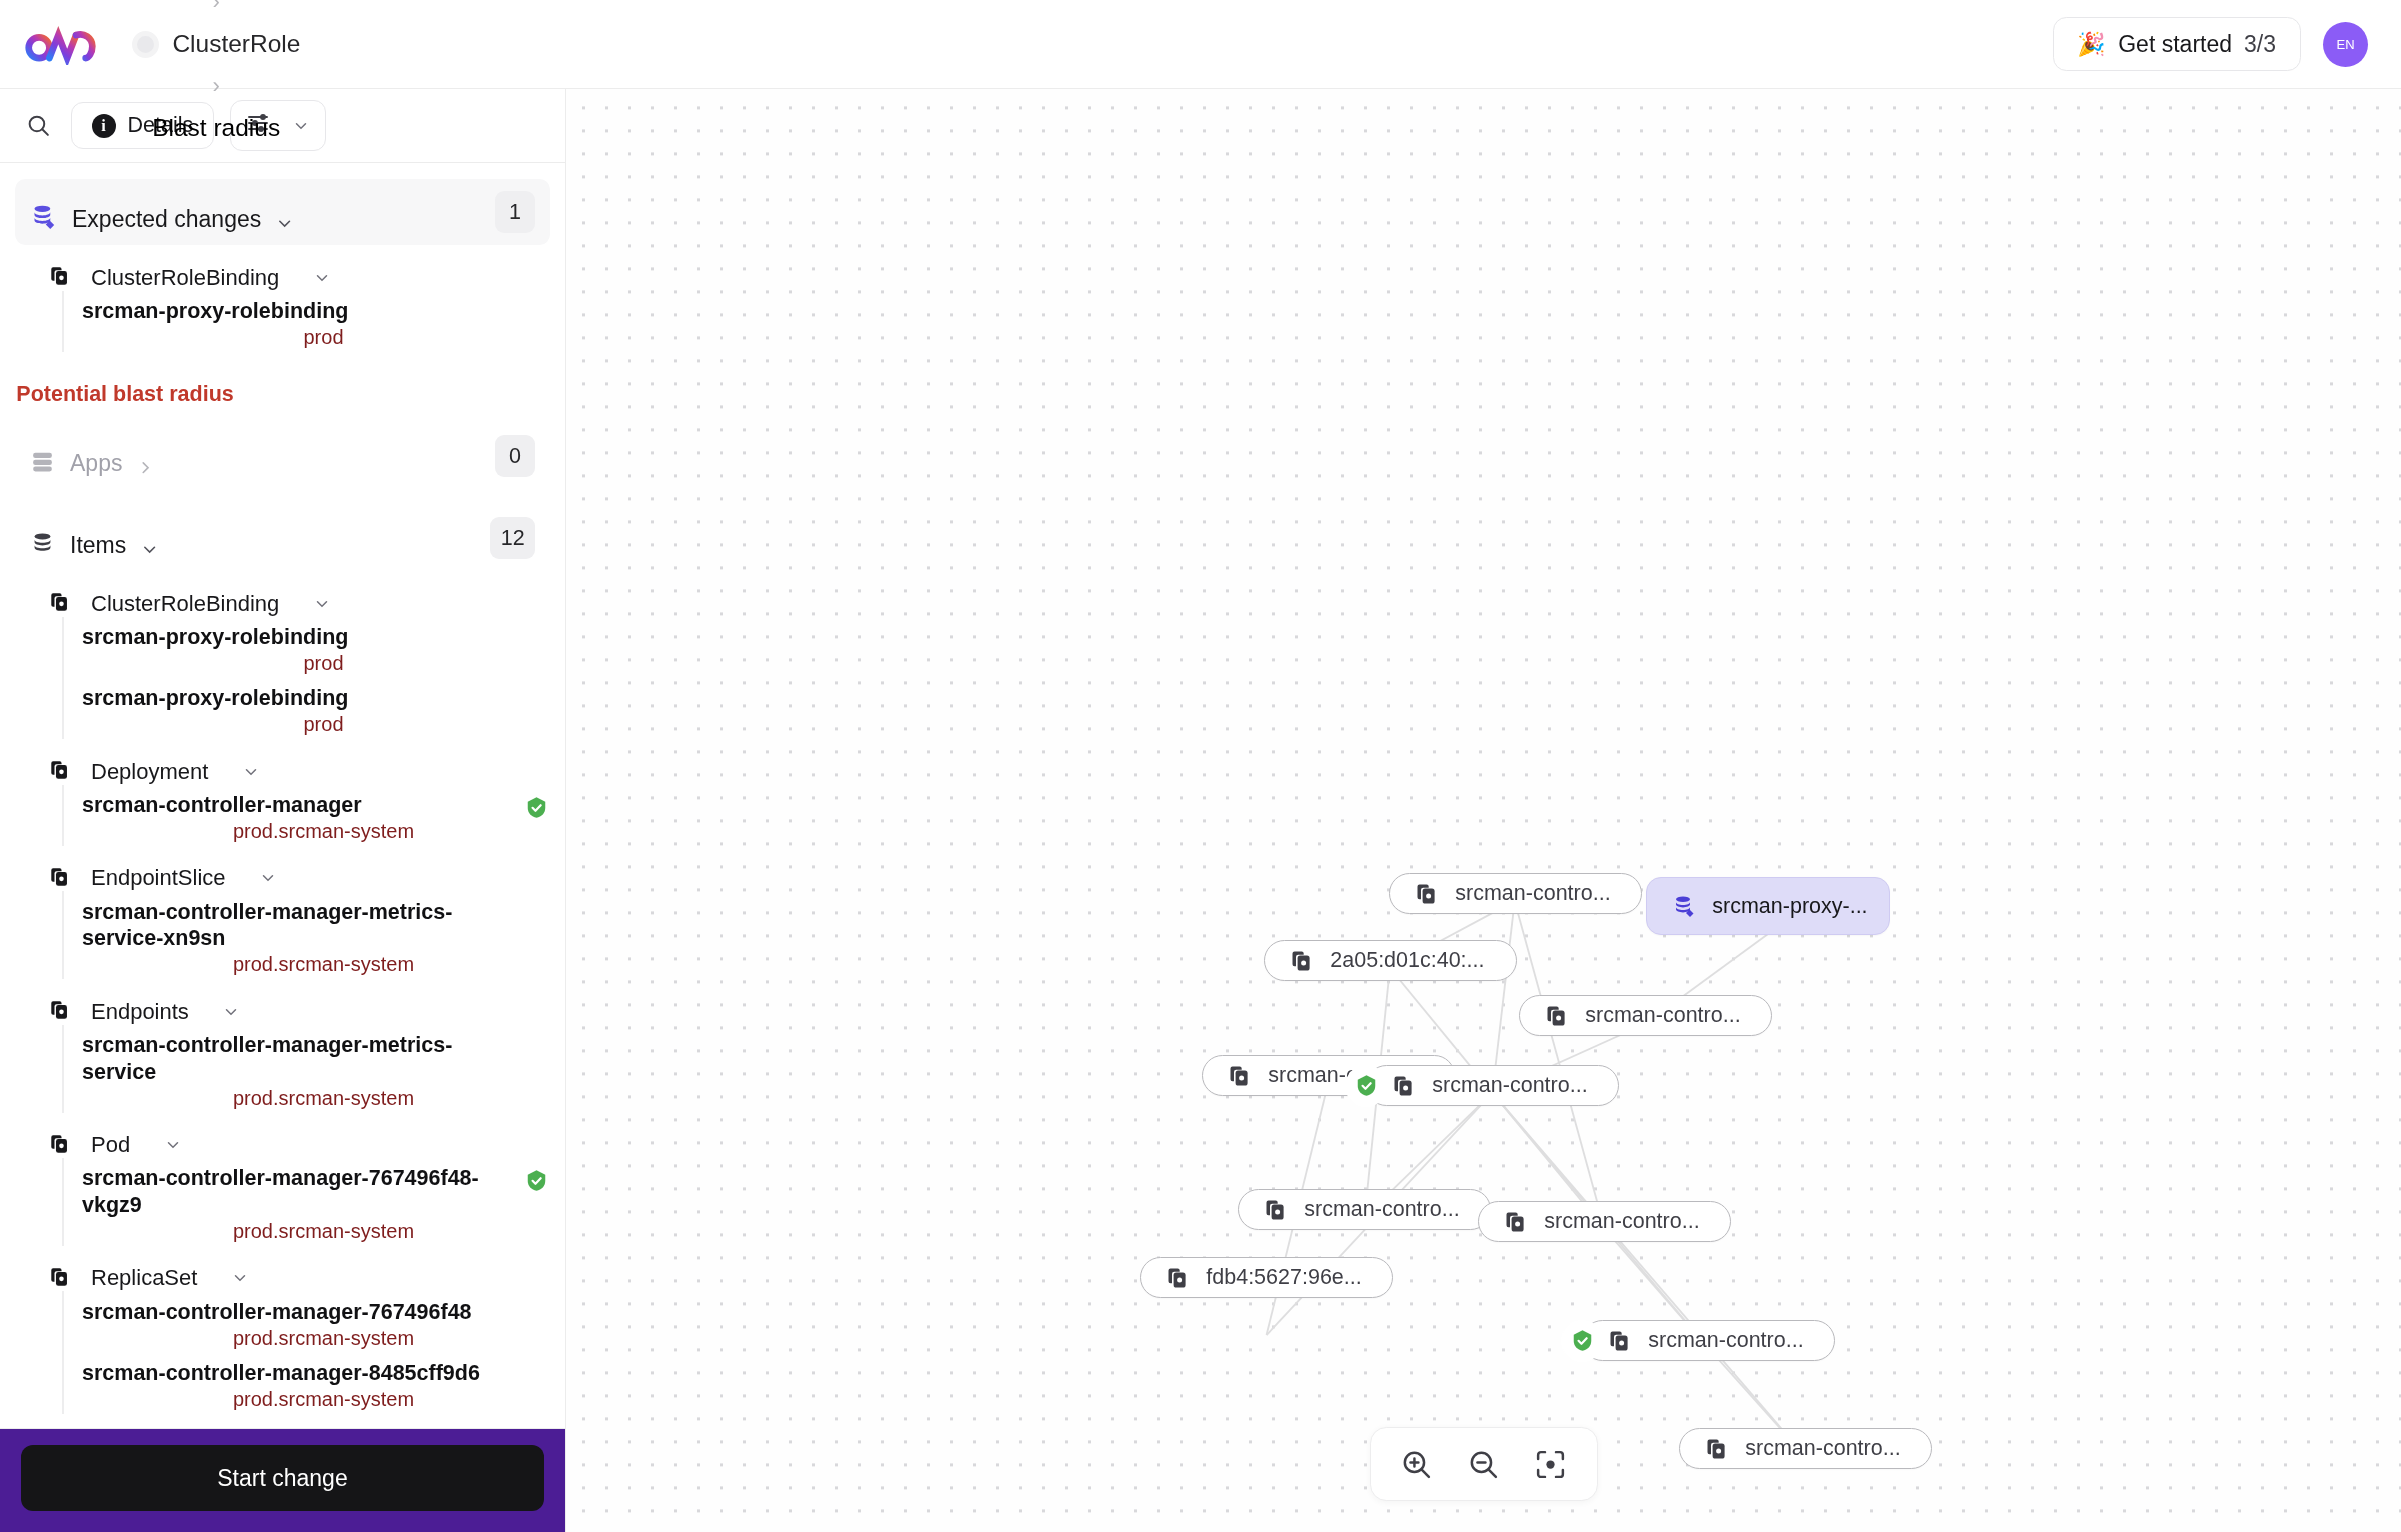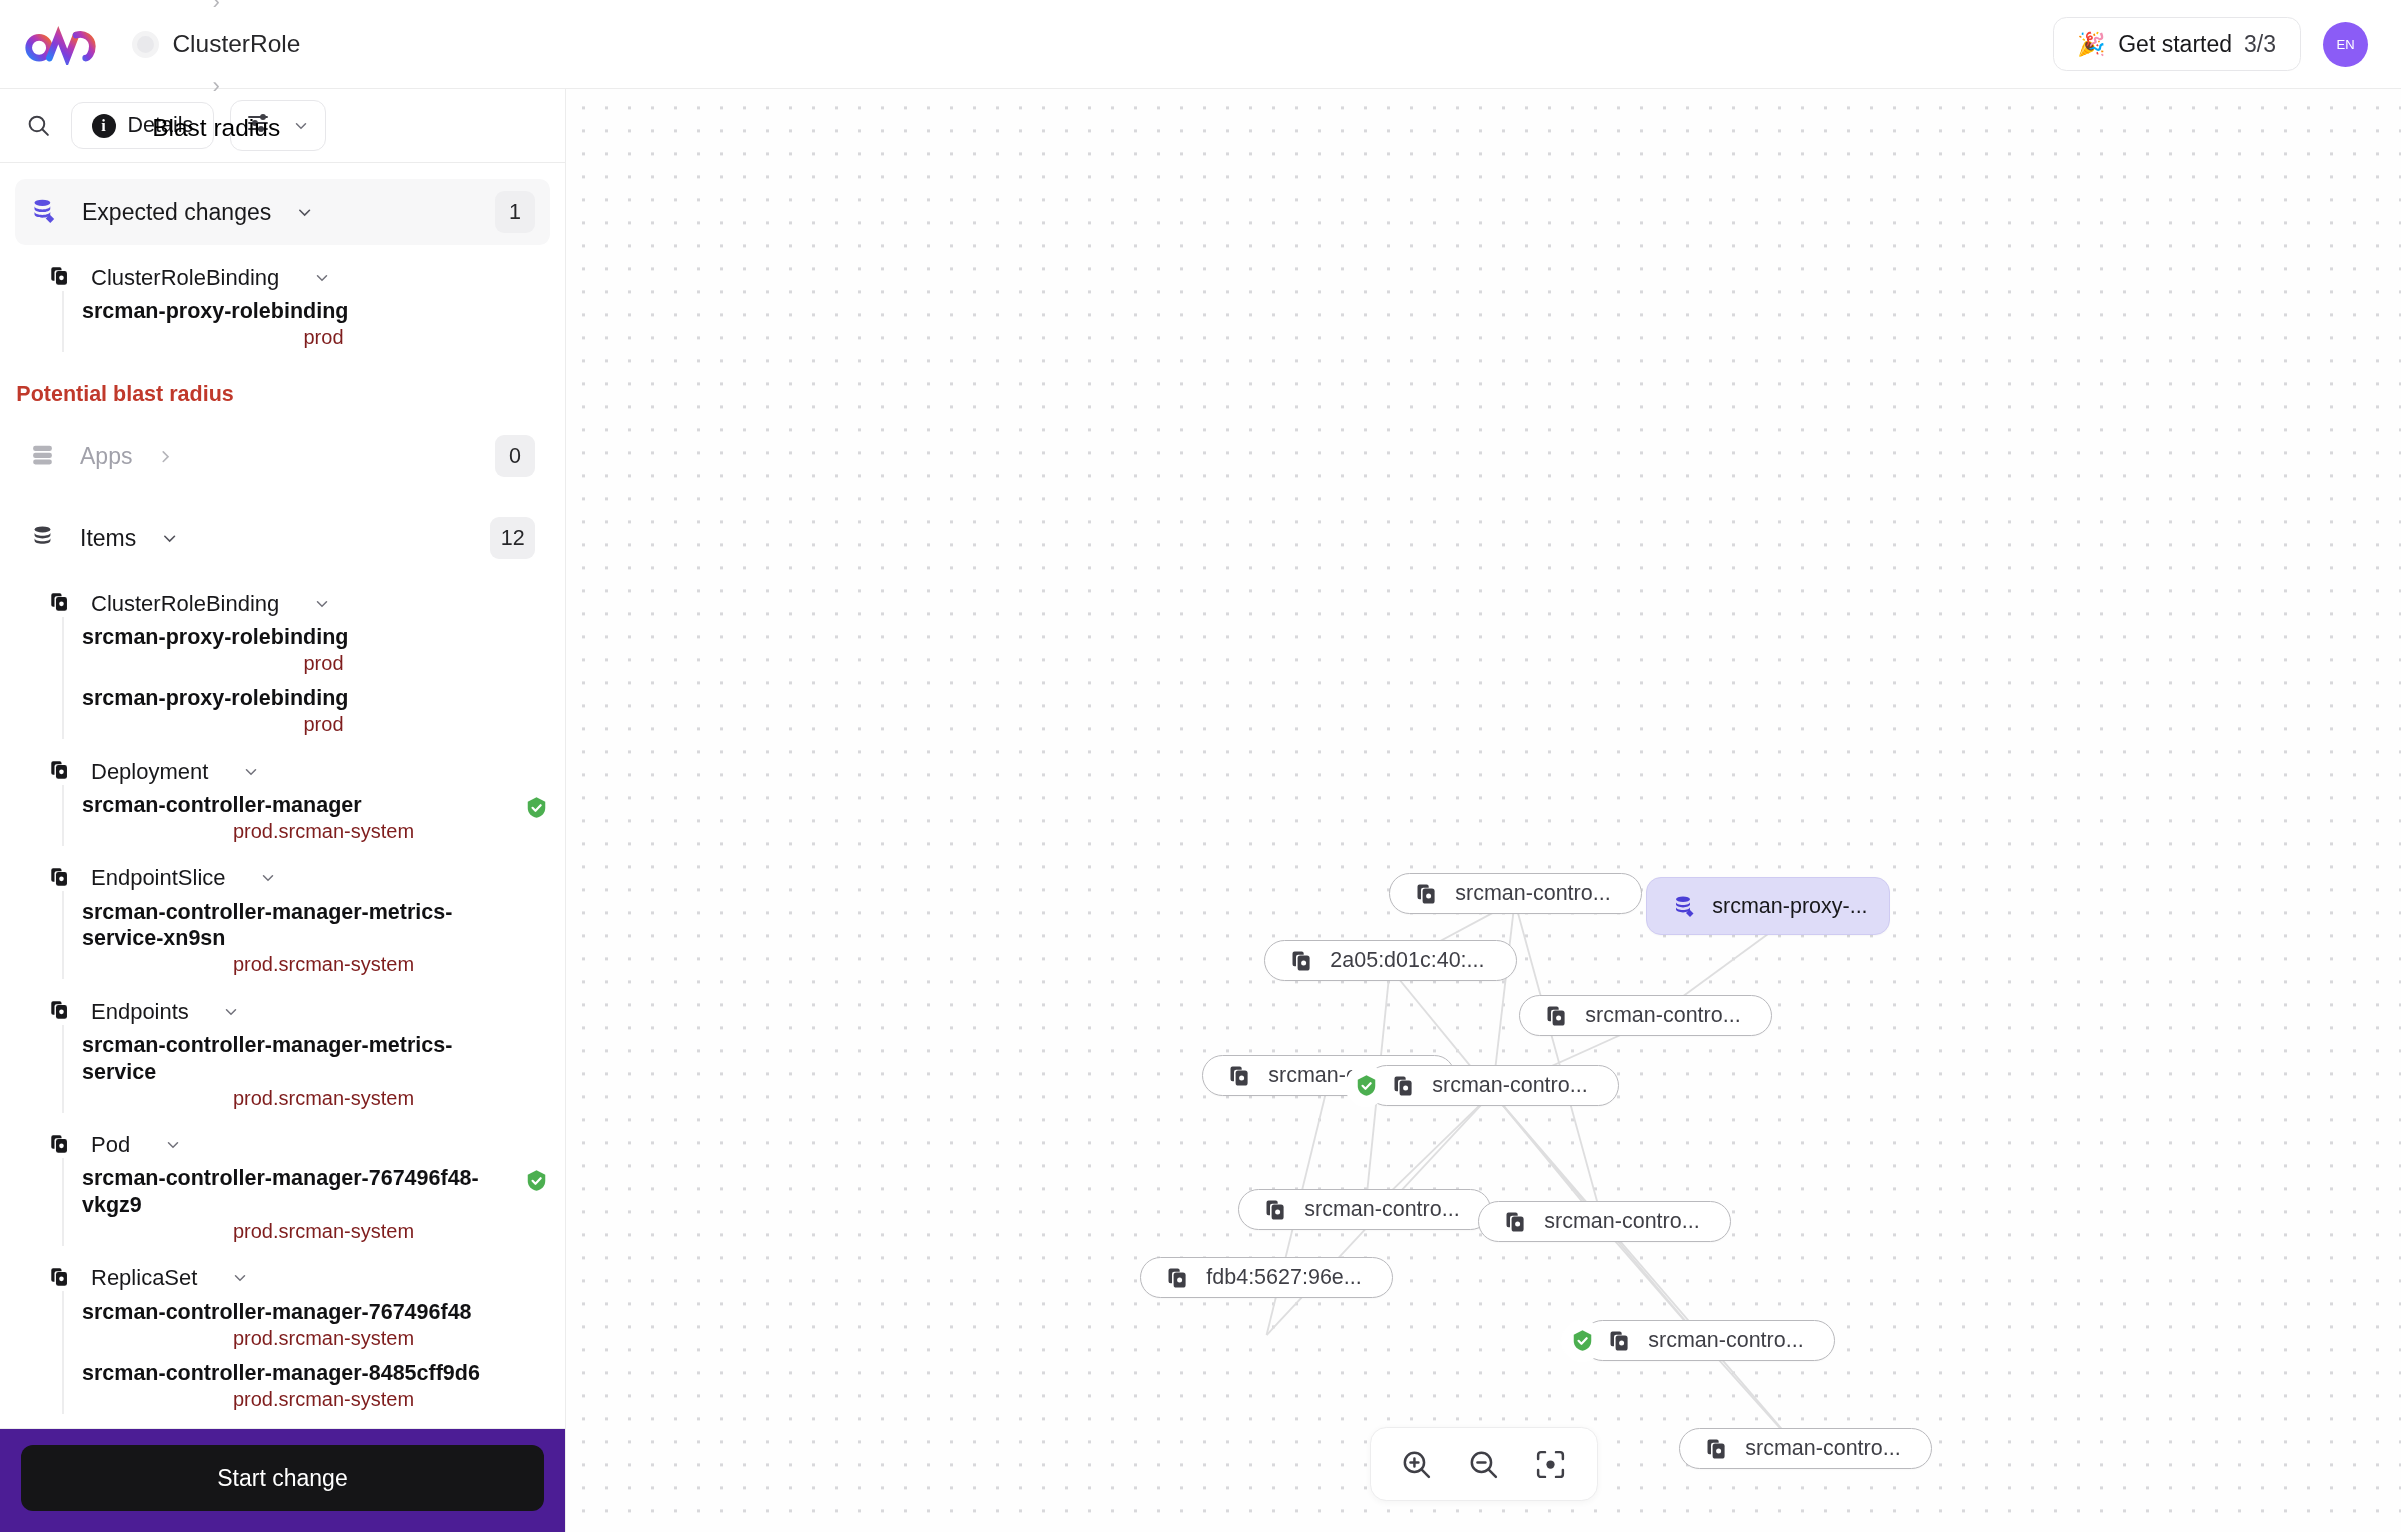--- a/index.html
+++ b/index.html
@@ -75,23 +75,23 @@
   .info-dot {
     width: 24px; height: 24px; border-radius: 50%; background: #18181b;
     color: #fff; font-size: 16.3px; font-weight: bold;
     display: flex; align-items: center; justify-content: center;
     font-family: "Liberation Serif", serif;
   }
 
   .side-scroll { flex: 1; overflow: hidden; padding: 0 0 7.4px 0; position: relative; }
 
   .section-row {
-    display: flex; align-items: center;
+    display: flex; align-items: flex-end;
     margin: 16.3px 15px 0 15px; padding: 12px 15px;
-    border-radius: 10.4px; cursor: pointer; gap: 10px;
+    border-radius: 10.4px; cursor: pointer;
   }
   .section-row.shaded { background: #f7f7f8; }
   .section-row .sec-label { font-size: 23px; color: #18181b; margin-left: 15px; }
   .section-row .sec-label.muted { color: #a1a1aa; }
   .chev { margin-left: 13.4px; color: #71717a; display: flex; align-items: center; }
   .chev.muted svg { stroke: #b5b5ba; }
   .count-badge {
     margin-left: auto; min-width: 40px; height: 42px;
     background: #efeff1; border-radius: 9px;
     display: flex; align-items: center; justify-content: center;

